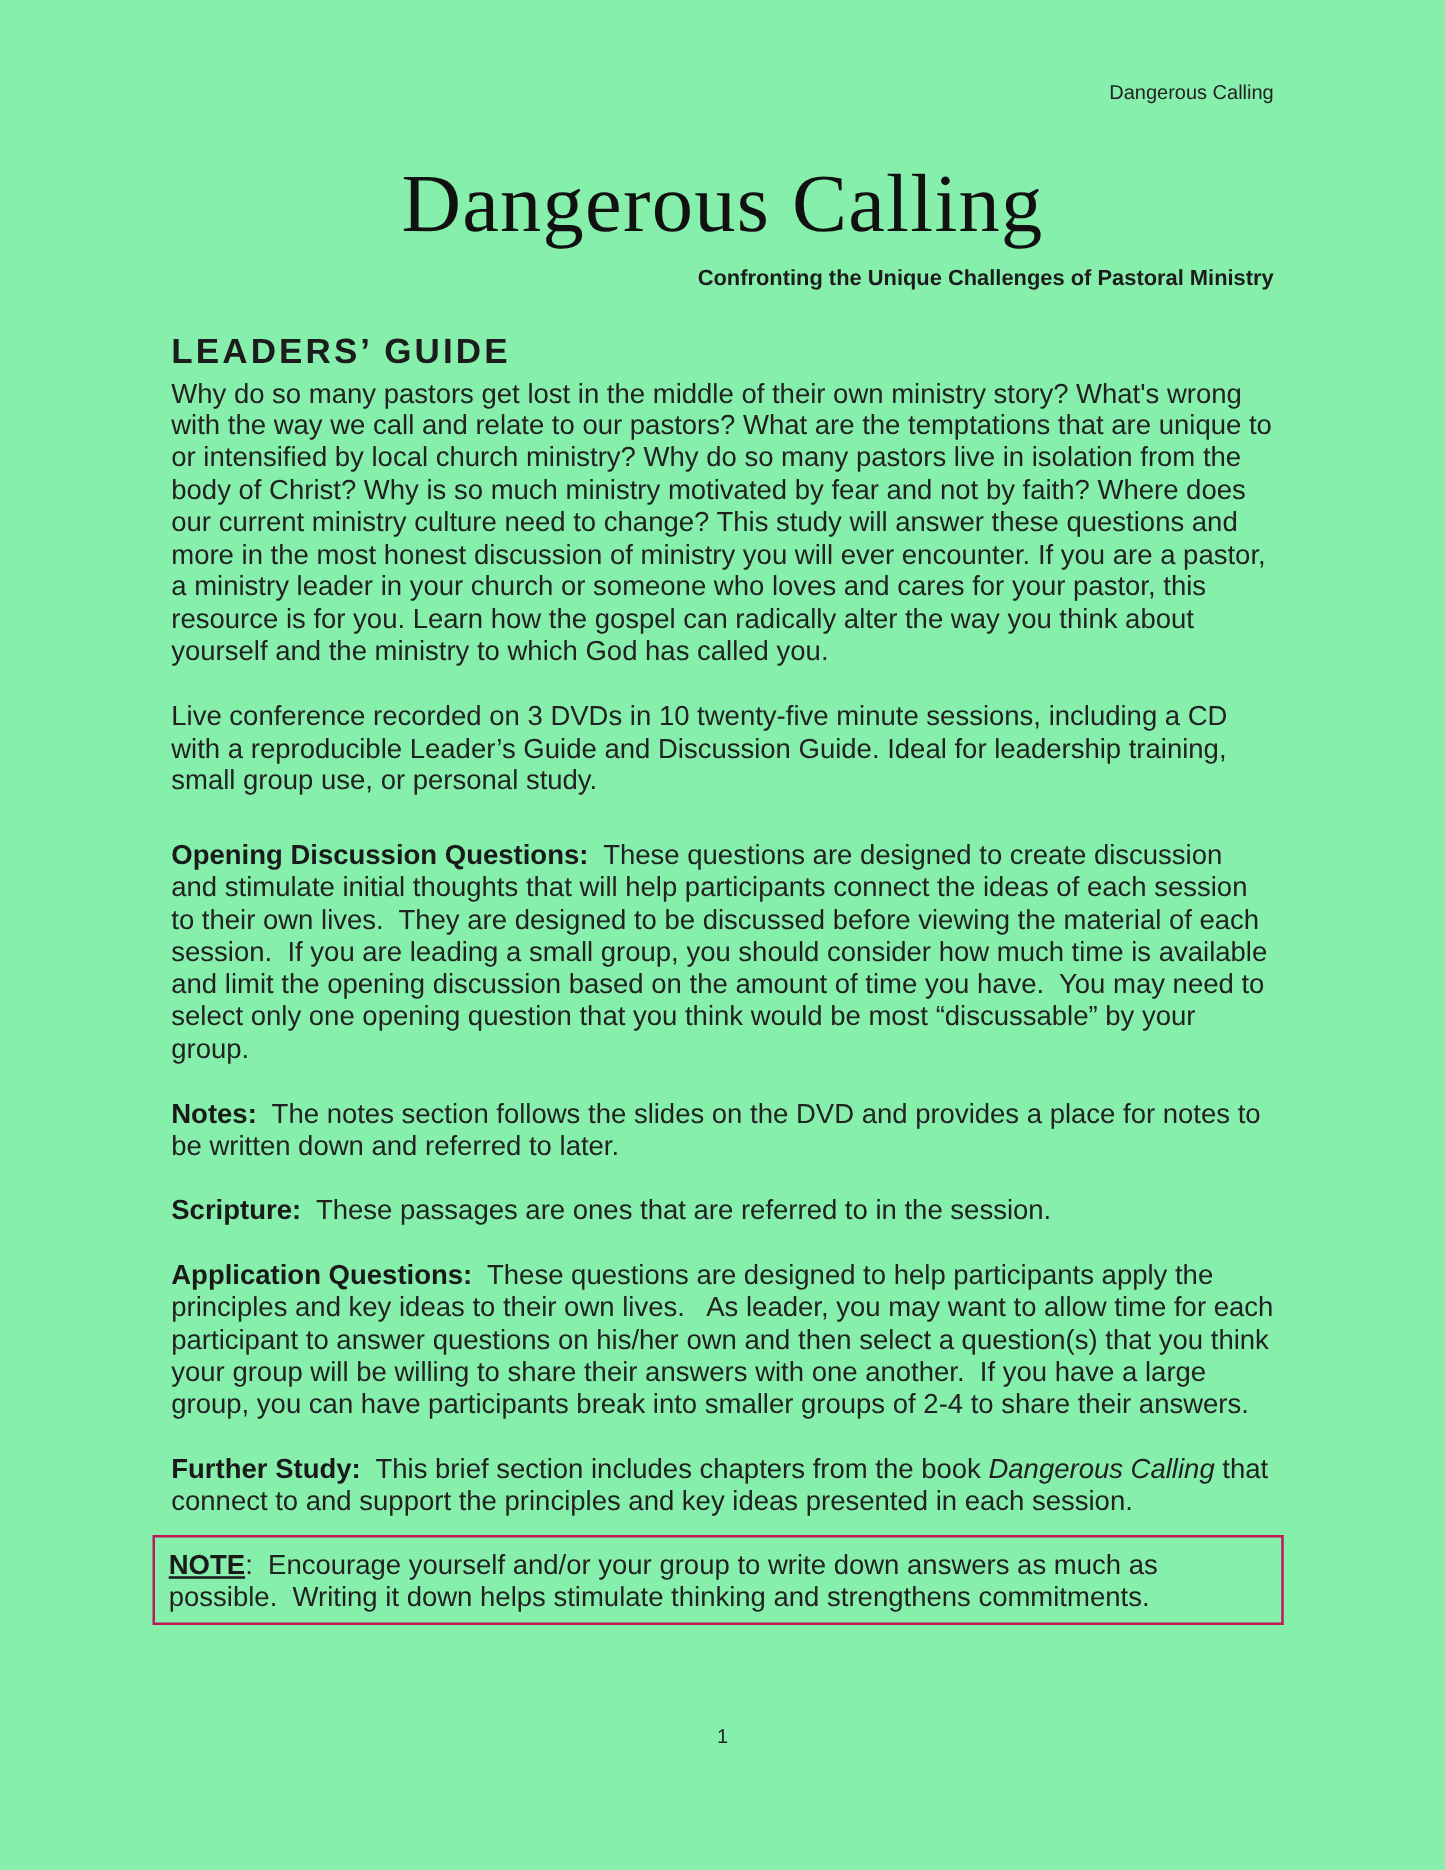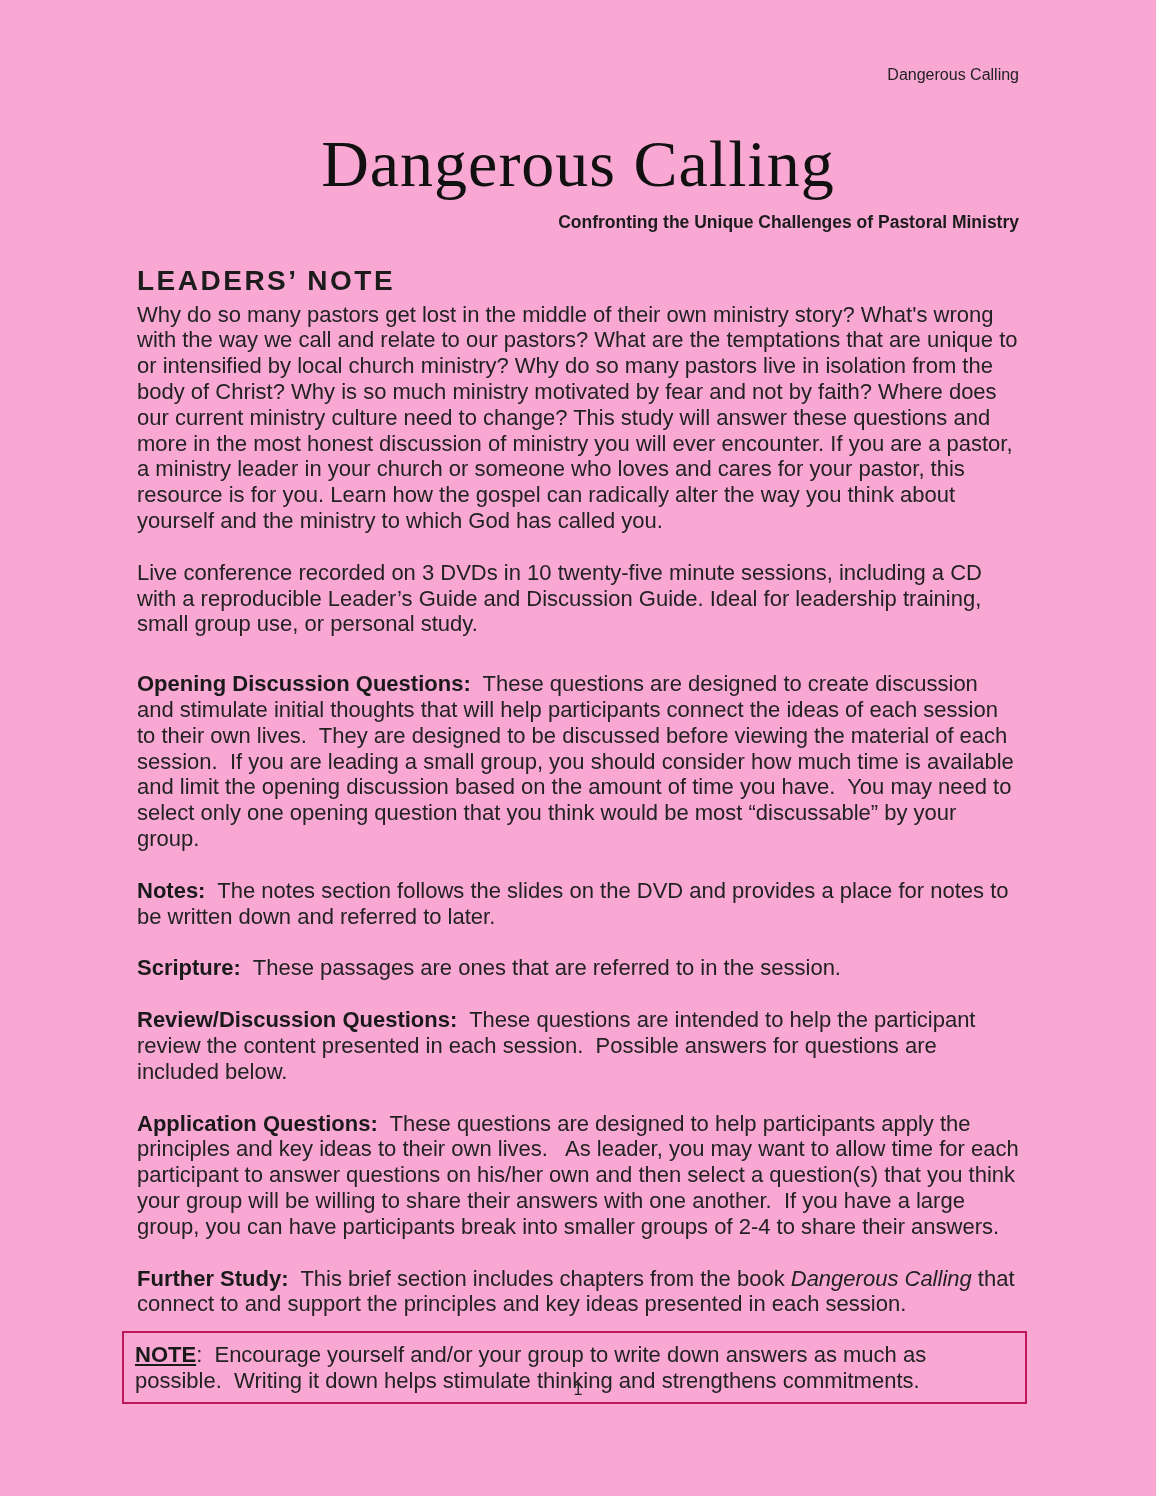--- a/index.html
+++ b/index.html
@@ -5,21 +5,21 @@
   html, body {
     margin: 0;
     padding: 0;
     background: #ffffff;
   }
   .page {
     position: relative;
     width: 1156px;
     height: 1496px;
     margin: 0 auto;
-    background: #f9a8d4;
+    background: #86efac;
     box-sizing: border-box;
     padding: 64px 137px 0 137px;
     font-family: "Liberation Sans", sans-serif;
     color: #222222;
     overflow: hidden;
   }
   .running-header {
     text-align: right;
     font-size: 16px;
     line-height: 22px;
@@ -84,33 +84,32 @@
 <body>
 
 <div class="page">
 
   <div class="running-header">Dangerous Calling</div>
 
   <h1 class="doc-title">Dangerous Calling</h1>
 
   <div class="doc-subtitle">Confronting the Unique Challenges of Pastoral Ministry</div>
 
-  <h2 class="guide-heading">LEADERS’ NOTE</h2>
+  <h2 class="guide-heading">LEADERS’ GUIDE</h2>
 
   <p class="par">Why do so many pastors get lost in the middle of their own ministry story? What's wrong with the way we call and relate to our pastors? What are the temptations that are unique to or intensified by local church ministry? Why do so many pastors live in isolation from the body of Christ? Why is so much ministry motivated by fear and not by faith? Where does our current ministry culture need to change? This study will answer these questions and more in the most honest discussion of ministry you will ever encounter. If you are a pastor, a ministry leader in your church or someone who loves and cares for your pastor, this resource is for you. Learn how the gospel can radically alter the way you think about yourself and the ministry to which God has called you.</p>
 
   <p class="par gap-large">Live conference recorded on 3 DVDs in 10 twenty-five minute sessions, including a CD with a reproducible Leader’s Guide and Discussion Guide. Ideal for leadership training, small group use, or personal study.</p>
 
   <p class="par"><strong>Opening Discussion Questions:</strong><span>  These questions are designed to create discussion and stimulate initial thoughts that will help participants connect the ideas of each session to their own lives.  They are designed to be discussed before viewing the material of each session.  If you are leading a small group, you should consider how much time is available and limit the opening discussion based on the amount of time you have.  You may need to select only one opening question that you think would be most “discussable” by your group.</span></p>
 
   <p class="par"><strong>Notes:</strong><span>  The notes section follows the slides on the DVD and provides a place for notes to be written down and referred to later.</span></p>
 
   <p class="par"><strong>Scripture:</strong><span>  These passages are ones that are referred to in the session.</span></p>
 
-  <p class="par"><strong>Review/Discussion Questions:</strong><span>  These questions are intended to help the participant review the content presented in each session.  Possible answers for questions are included below.</span></p>
 
   <p class="par"><strong>Application Questions:</strong><span>  These questions are designed to help participants apply the principles and key ideas to their own lives.   As leader, you may want to allow time for each participant to answer questions on his/her own and then select a question(s) that you think your group will be willing to share their answers with one another.  If you have a large group, you can have participants break into smaller groups of 2-4 to share their answers.</span></p>
 
   <p class="par tight-bottom"><strong>Further Study:</strong><span>  This brief section includes chapters from the book </span><em>Dangerous Calling</em><span> that connect to and support the principles and key ideas presented in each session.</span></p>
 
   <div class="note-box">
     <p class="par"><strong class="u">NOTE</strong><strong></strong><span>:  Encourage yourself and/or your group to write down answers as much as possible.  Writing it down helps stimulate thinking and strengthens commitments.</span></p>
   </div>
 
   <div class="page-number">1</div>

